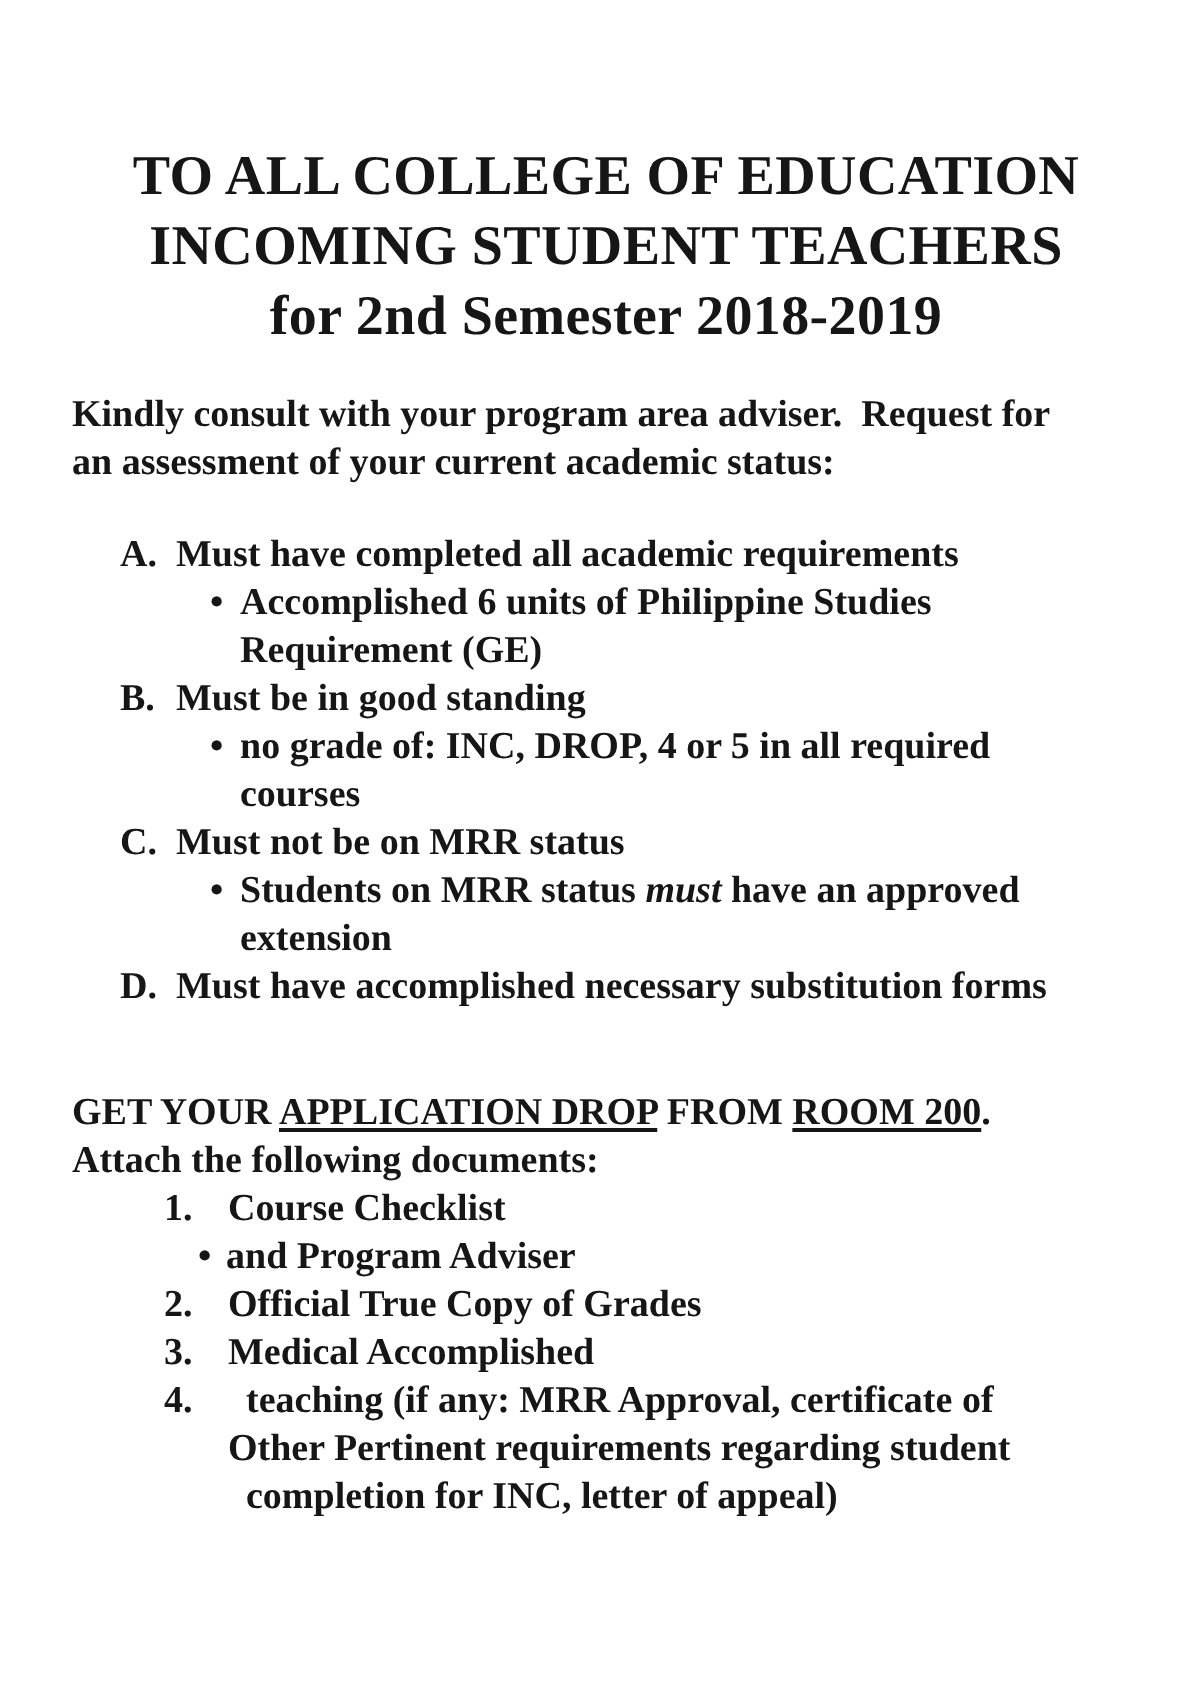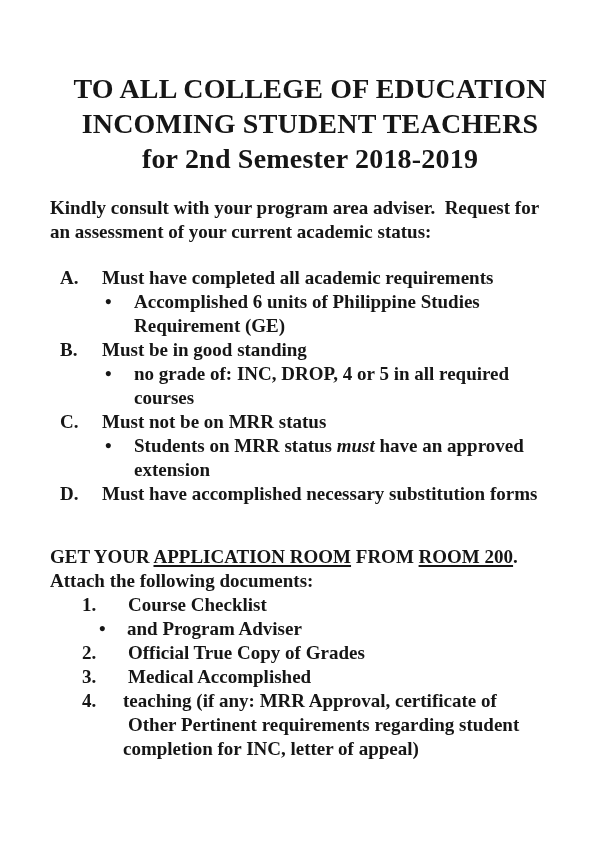--- a/index.html
+++ b/index.html
@@ -14,21 +14,21 @@
     overflow: hidden;
   }
   .page { width: 600px; height: 849px; padding: 0 30px 0 36px; }
 
   
   .title { margin-top: 71px; text-align: center; font-size: 28px; line-height: 35px; letter-spacing: 0.2px; }
   .title .ln { white-space: pre; }
 
   
   .bodytext { font-size: 19px; line-height: 24px; }
-  .ln { white-space: pre; margin-left: 14px; }
+  .ln { white-space: pre; }
 
   .intro { margin-top: 20px; }
 
   .reqlist { margin-top: 22px; }
   .applist { margin-top: 39px; }
 
   .row { display: flex; align-items: flex-start; }
   .txt { flex: 1 1 auto; min-width: 0; }
 
   
@@ -112,21 +112,21 @@
       <span class="l-mark">D.</span>
       <div class="txt">
         <div class="ln">Must have accomplished necessary substitution forms</div>
       </div>
     </div>
 
   </div>
 
   <div class="applist bodytext">
 
-    <div class="ln"><span>GET YOUR </span><span class="u">APPLICATION ROOM</span><span> FROM </span><span class="u">ROOM 200</span><span>.</span></div>
+    <div class="ln"><span>GET YOUR </span><span class="u">APPLICATION DROP</span><span> FROM </span><span class="u">ROOM 200</span><span>.</span></div>
 
     <div class="ln">Attach the following documents:</div>
 
     <div class="row">
       <span class="n-mark">1.</span>
       <div class="txt">
         <div class="ln">Course Checklist</div>
       </div>
     </div>
 

